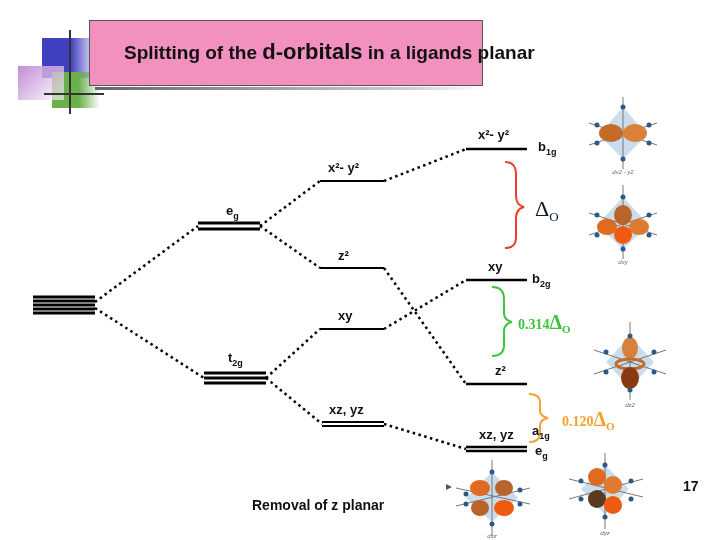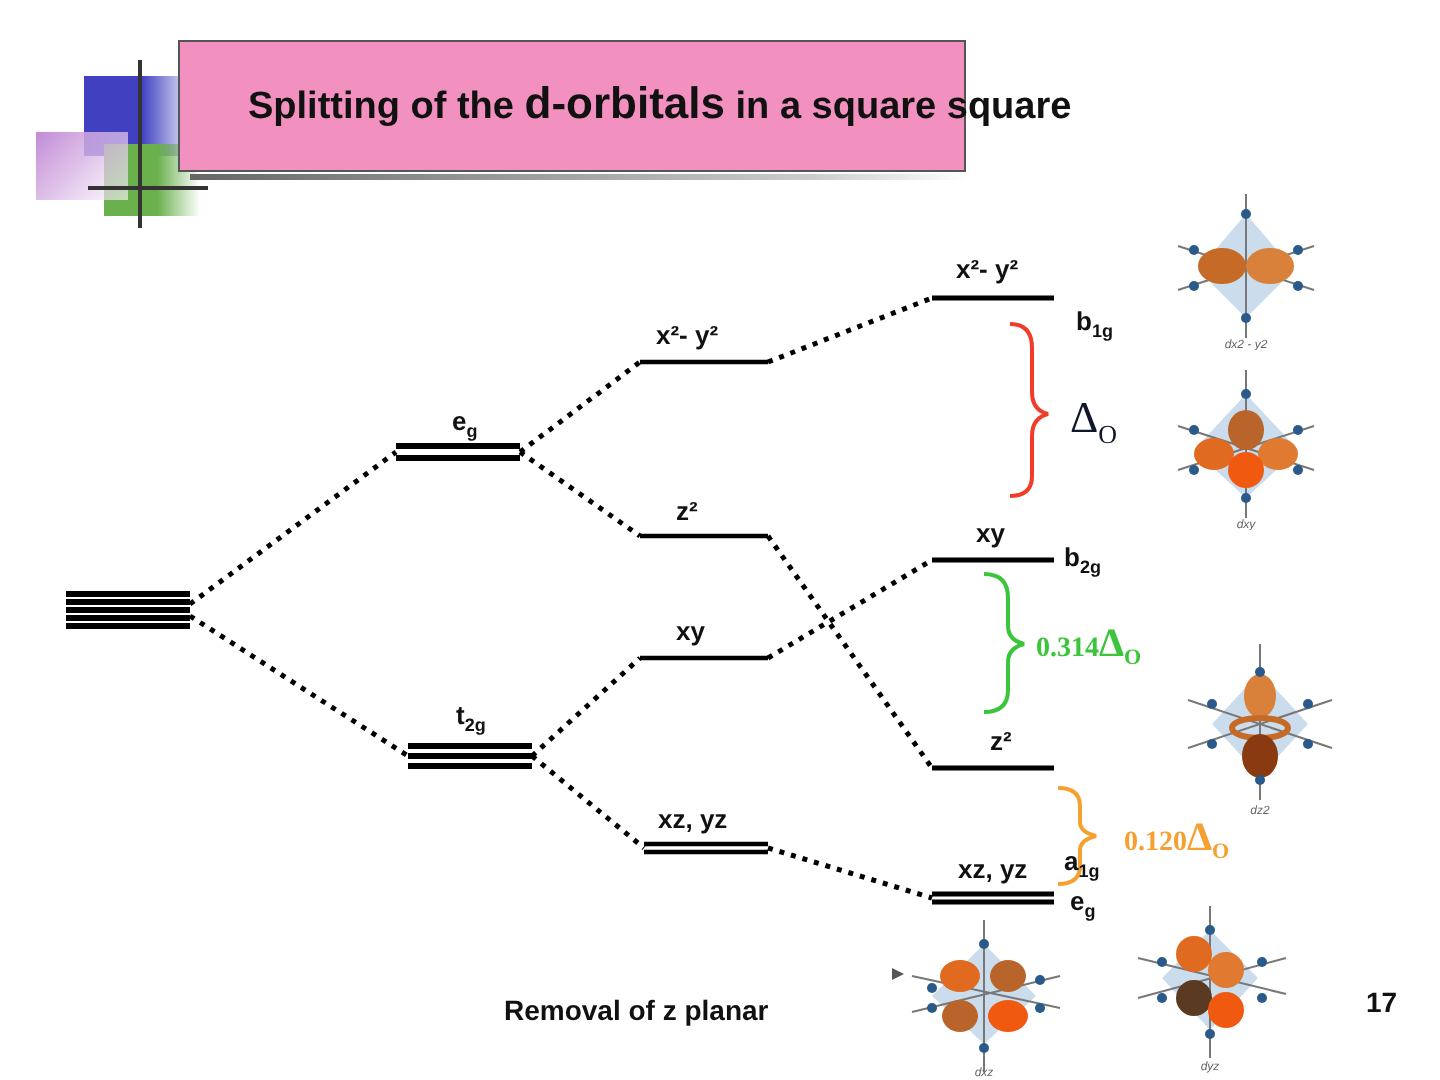--- a/index.html
+++ b/index.html
@@ -13,34 +13,34 @@
     #title-box { position:absolute; left:89px; top:20px; width:394px; height:66px; background:#f291c0; border:1px solid #555; box-sizing:border-box; }
     #title-box { width:394px; }
     #title-text { position:absolute; left:34px; top:18px; font-size:19px; font-weight:bold; color:#111; white-space:nowrap; }
     #title-text .big { font-size:22px; }
     #title-underline { position:absolute; left:95px; top:87px; width:390px; height:3px; background:linear-gradient(90deg,#666,#ccc 80%,#fff); }
     svg#diagram { position:absolute; left:0; top:0; }
     .lbl { position:absolute; font-weight:bold; font-size:13px; color:#111; white-space:nowrap; }
     .lbl sub { font-size:9px; }
     .delta { position:absolute; font-family:"Liberation Serif", serif; white-space:nowrap; }
     .orb { position:absolute; }
-    #page-num { position:absolute; left:683px; top:493px; font-size:14px; font-weight:bold; color:#111; }
+    #page-num { position:absolute; left:683px; top:478px; font-size:14px; font-weight:bold; color:#111; }
     #removal { position:absolute; left:252px; top:497px; font-size:14px; font-weight:bold; color:#111; }
   </style>
 </head>
 <body>
 
 <div class="deco" id="sq-blue"></div>
 <div class="deco" id="sq-green"></div>
 <div class="deco" id="sq-purple"></div>
 <div class="deco" id="vline"></div>
 <div class="deco" id="hline"></div>
 
 <div id="title-box">
-  <div id="title-text"><span>Splitting of the </span><span class="big">d-orbitals</span><span> in a square square</span></div>
+  <div id="title-text"><span>Splitting of the </span><span class="big">d-orbitals</span><span> in a ligands planar</span></div>
 </div>
 <div id="title-underline"></div>
 
 <svg id="diagram" width="720" height="540">
   <g stroke="#000" stroke-width="3">
 
     <line x1="33" y1="297" x2="95" y2="297"></line>
     <line x1="33" y1="301" x2="95" y2="301"></line>
     <line x1="33" y1="305" x2="95" y2="305"></line>
     <line x1="33" y1="309" x2="95" y2="309"></line>
@@ -97,21 +97,21 @@
 
 <div class="lbl" style="left:226px;top:203px;"><span>e</span><sub>g</sub></div>
 <div class="lbl" style="left:228px;top:350px;"><span>t</span><sub>2g</sub></div>
 
 <div class="lbl" style="left:328px;top:160px;">x²- y²</div>
 <div class="lbl" style="left:338px;top:248px;">z²</div>
 <div class="lbl" style="left:338px;top:308px;">xy</div>
 <div class="lbl" style="left:329px;top:402px;">xz, yz</div>
 
 <div class="lbl" style="left:478px;top:127px;">x²- y²</div>
-<div class="lbl" style="left:538px;top:153px;"><span>b</span><sub>1g</sub></div>
+<div class="lbl" style="left:538px;top:139px;"><span>b</span><sub>1g</sub></div>
 <div class="lbl" style="left:488px;top:259px;">xy</div>
 <div class="lbl" style="left:532px;top:271px;"><span>b</span><sub>2g</sub></div>
 <div class="lbl" style="left:495px;top:363px;">z²</div>
 <div class="lbl" style="left:532px;top:375px;margin-top:48px;"><span>a</span><sub>1g</sub></div>
 <div class="lbl" style="left:479px;top:427px;">xz, yz</div>
 <div class="lbl" style="left:535px;top:443px;"><span>e</span><sub>g</sub></div>
 
 <div class="delta" style="left:535px;top:196px;color:#0f172a;font-size:22px;"><span></span><span>Δ</span><sub style="font-size:13px;">O</sub></div>
 <div class="delta" style="left:518px;top:311px;color:#3cc43c;font-size:14px;font-weight:bold;"><span>0.314</span><span style="font-size:20px;">Δ</span><sub style="font-size:11px;">O</sub></div>
 <div class="delta" style="left:562px;top:408px;color:#f5a030;font-size:14px;font-weight:bold;"><span>0.120</span><span style="font-size:20px;">Δ</span><sub style="font-size:11px;">O</sub></div>

